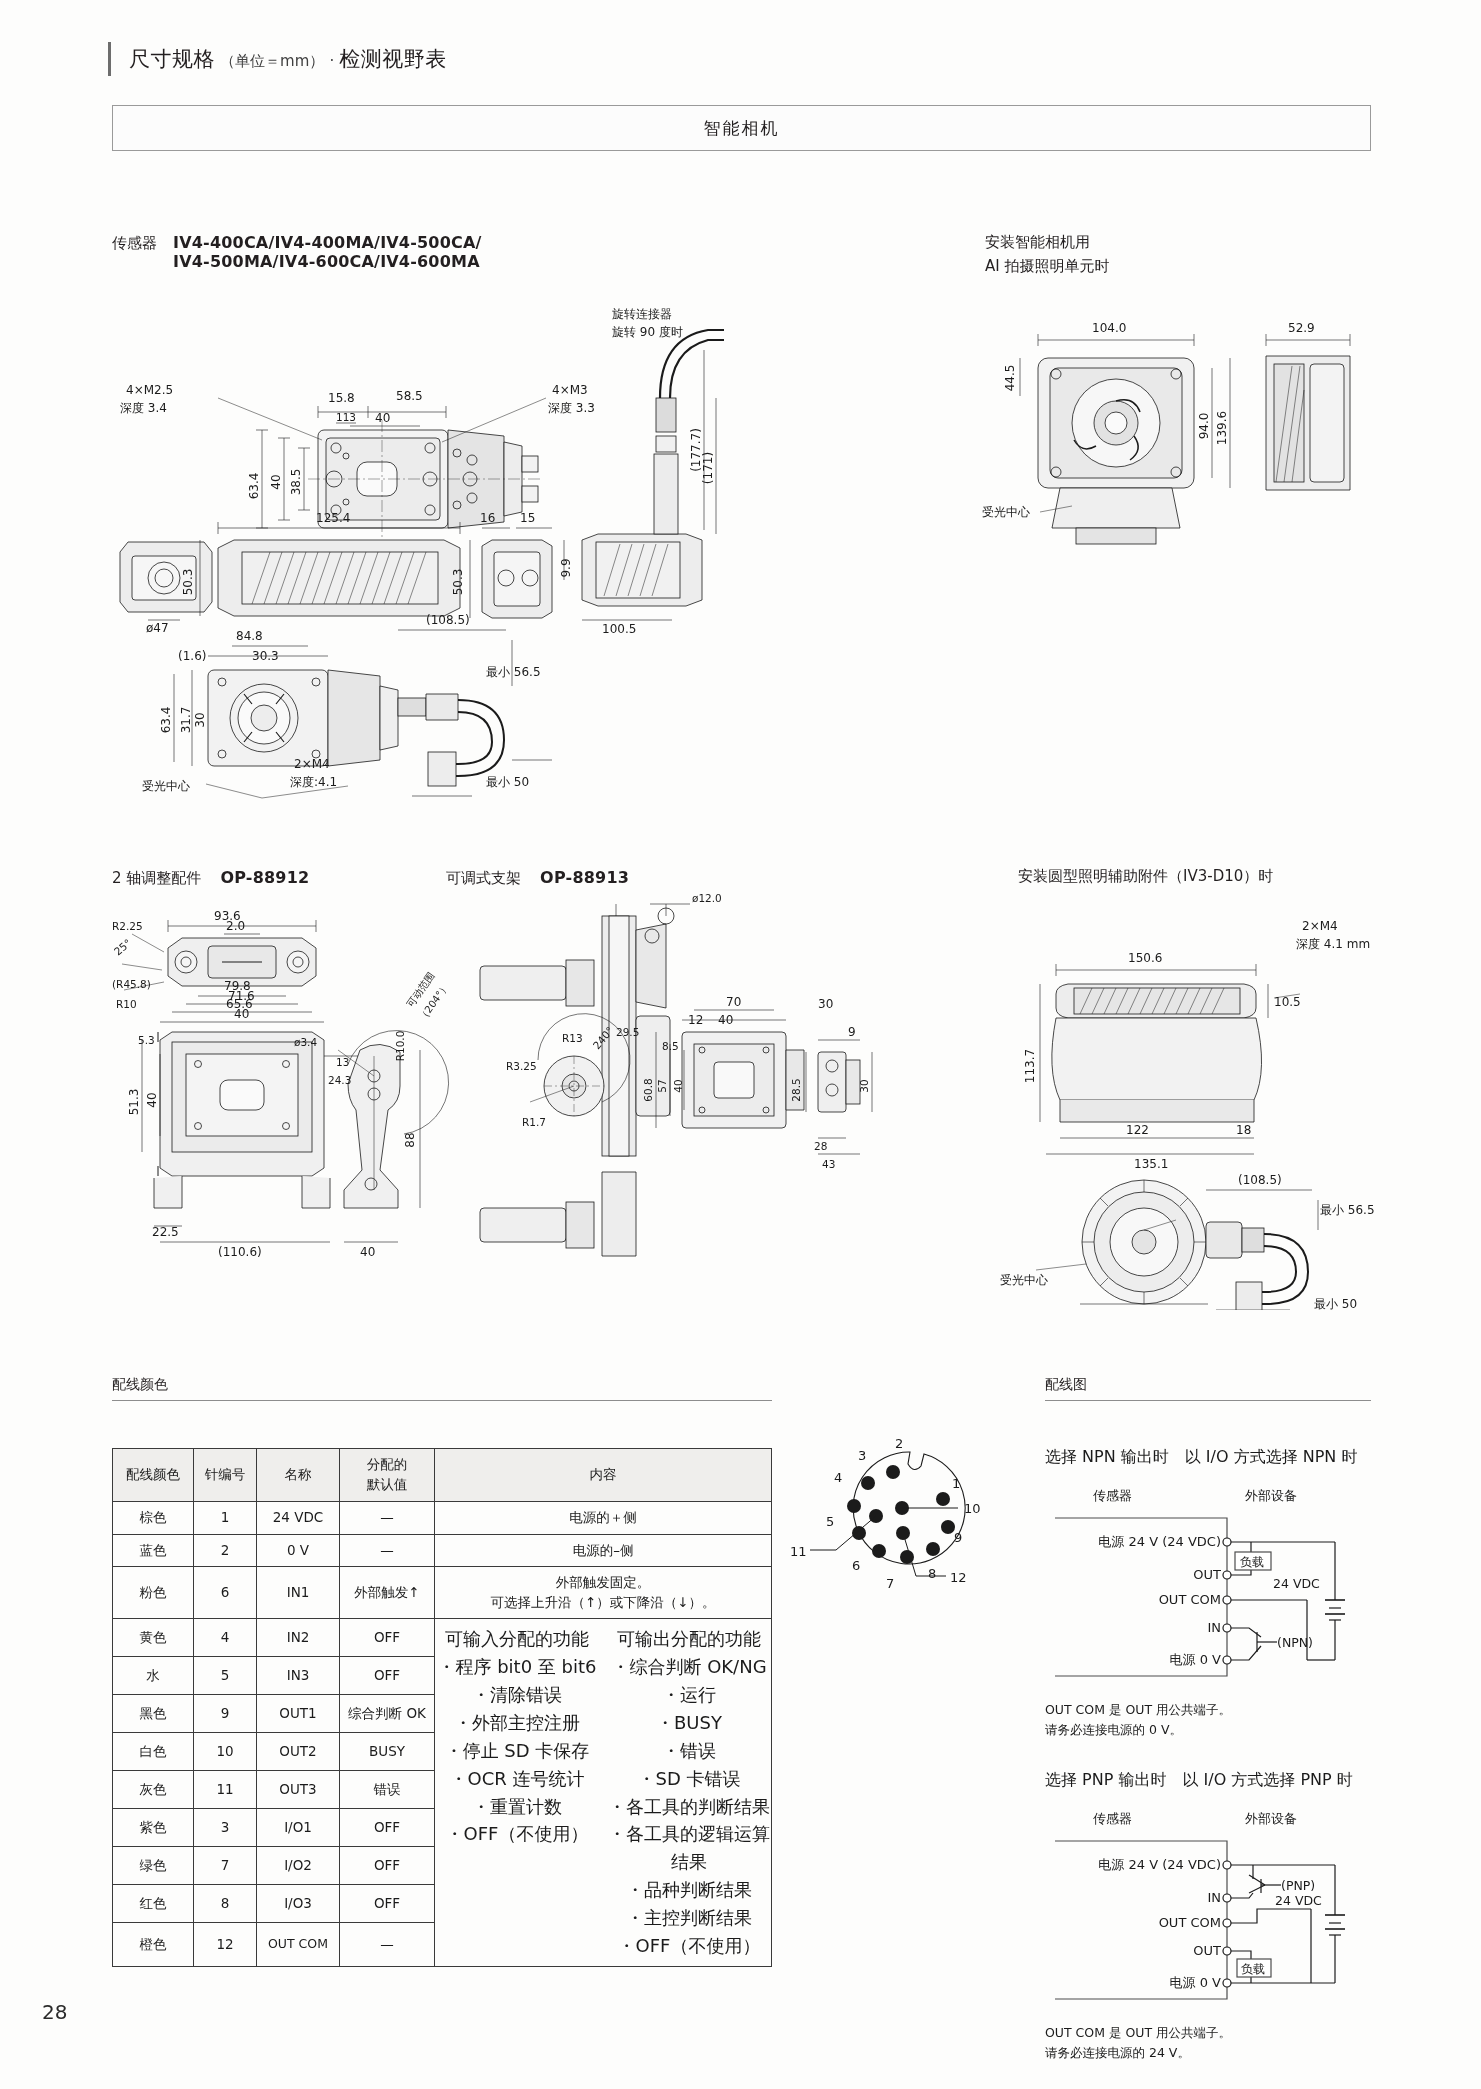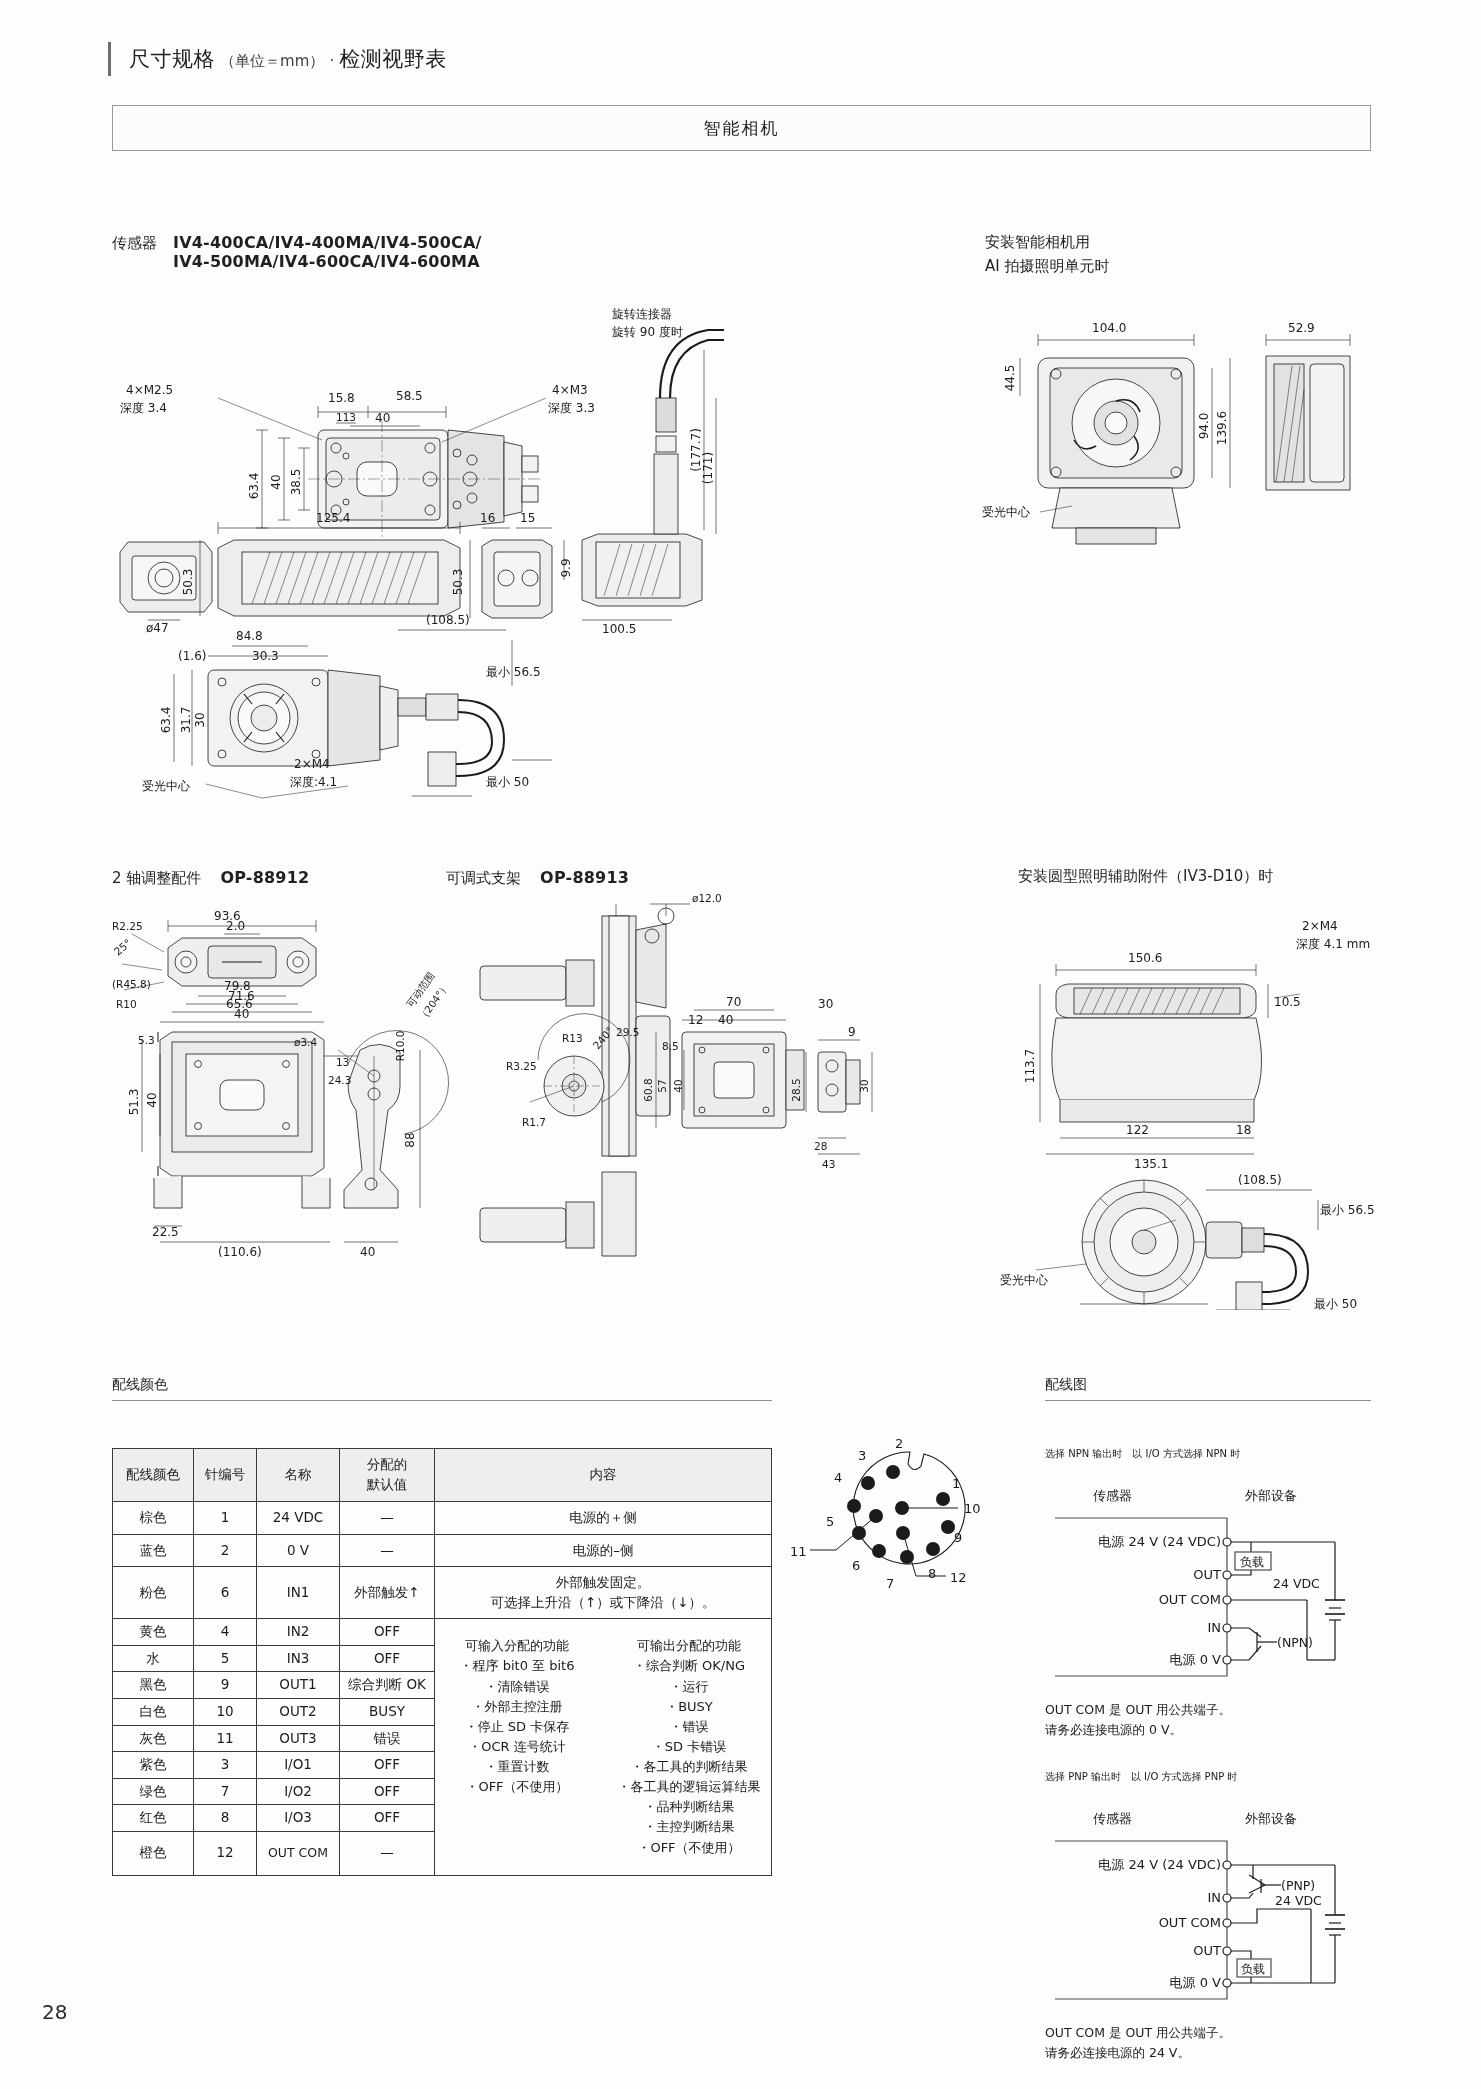--- a/index.html
+++ b/index.html
@@ -37,24 +37,24 @@
     border:1px solid #3a3a3a;text-align:center;vertical-align:middle;padding:3px 2px;
     line-height:1.45;
   }
   table.wt thead th{background:#efeeec;font-weight:normal;height:46px;}
   table.wt td.c1{width:76px;}
   table.wt td.c2{width:58px;}
   table.wt td.c3{width:78px;}
   table.wt td.c4{width:90px;}
   table.wt td.content{padding:6px 1px;}
   .two-col{display:flex;justify-content:space-around;align-items:flex-start;gap:10px;}
-  .two-col .col{flex:1;text-align:center;line-height:1.55;font-size:13px;}
+  .two-col .col{flex:1;text-align:center;line-height:1.55;font-size:18px;}
   .note{position:absolute;font-size:13.5px;color:#1b1b1b;line-height:1.6;}
   
-  .wd-title{position:absolute;font-size:10px;color:#1b1b1b;}
+  .wd-title{position:absolute;font-size:16px;color:#1b1b1b;}
   .pin-label{font-size:13px;fill:#1b1b1b;font-family:"DejaVu Sans","Liberation Sans",sans-serif;}
   .pagenum{position:absolute;left:42px;top:2000px;font-size:20px;color:#2a2a2a;}
   text{font-family:"DejaVu Sans","Liberation Sans",sans-serif;fill:#1b1b1b;}
   .dim{font-size:12px;}
   .dimS{font-size:10.5px;}
 </style>
 </head>
 <body>
 
 <div class="page">

